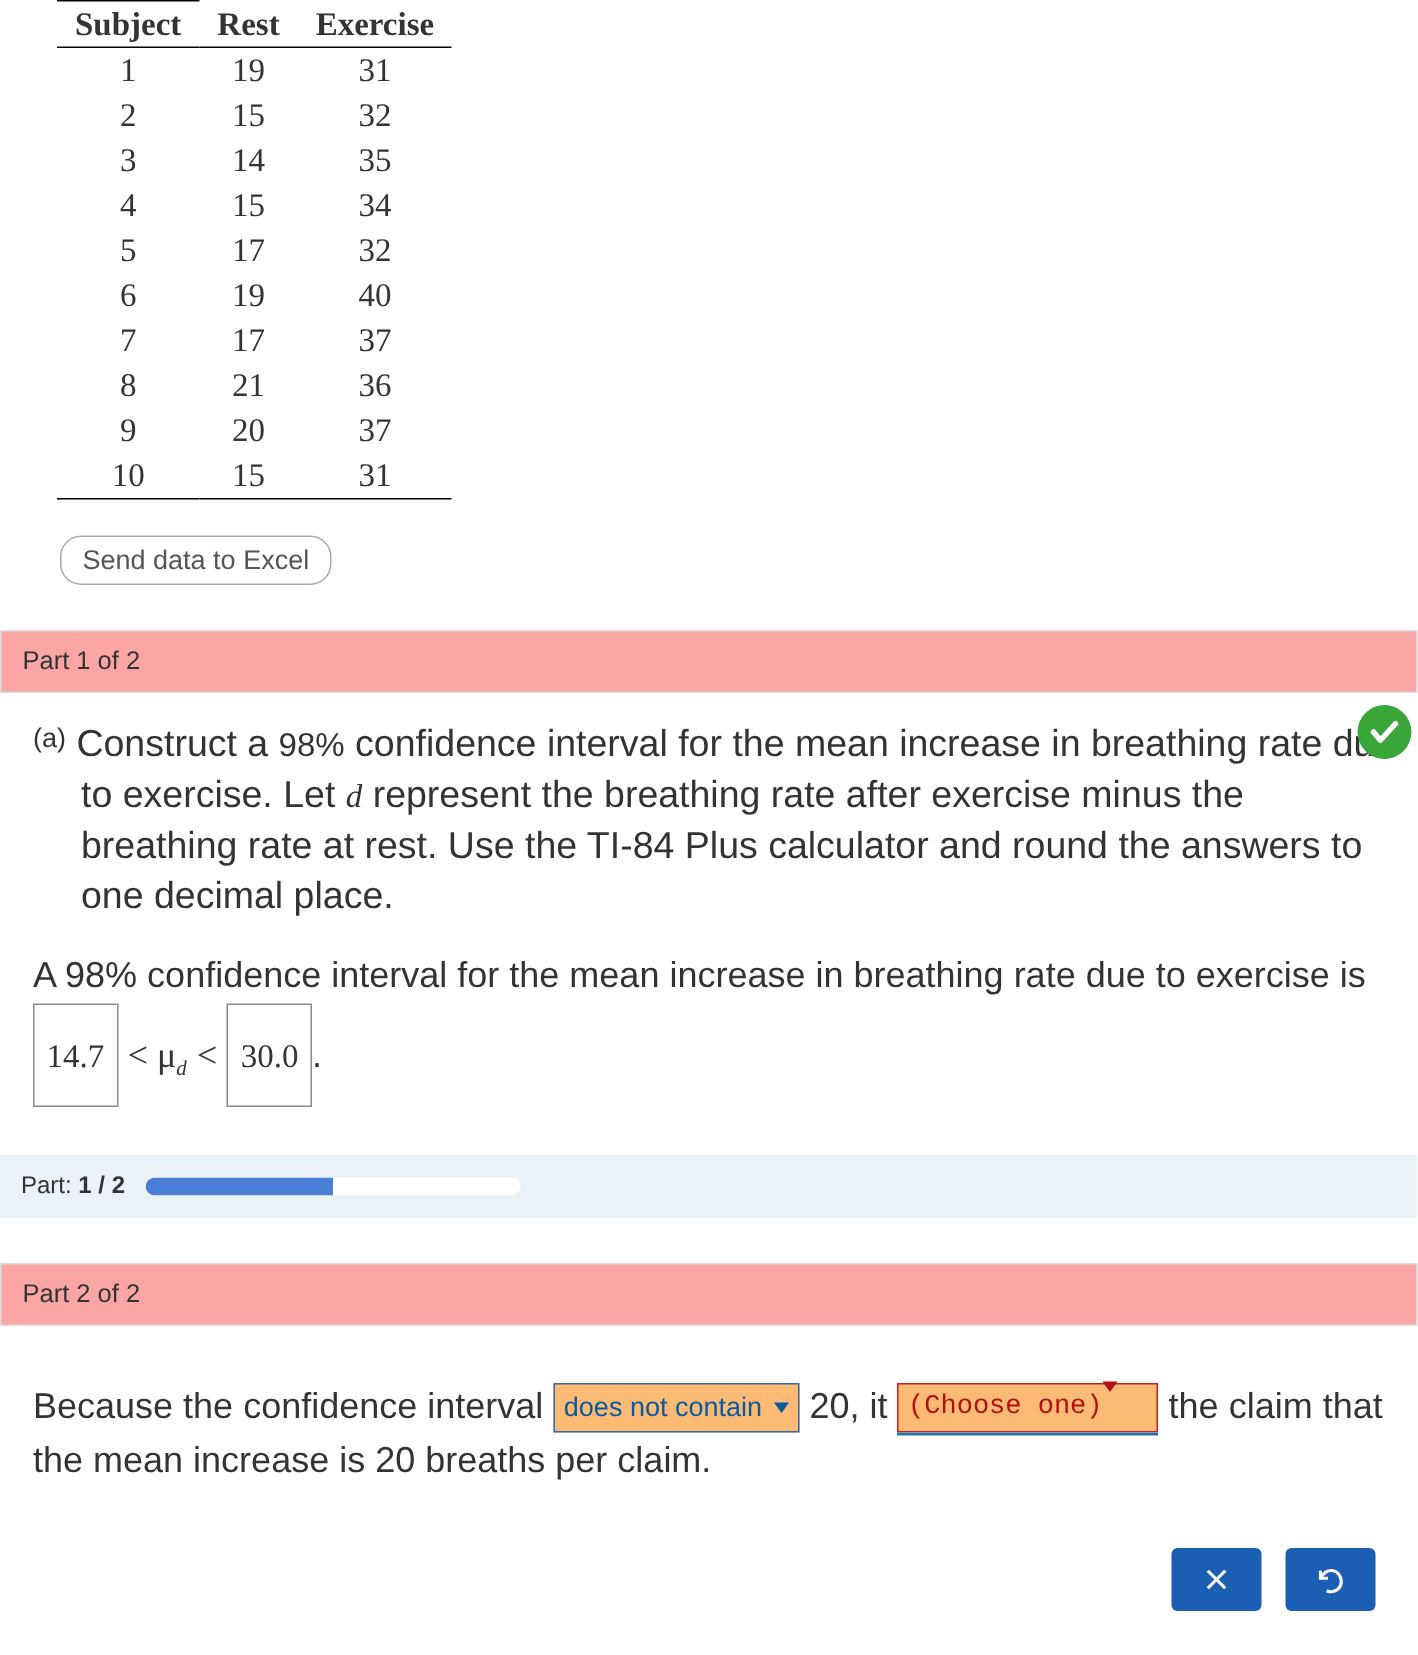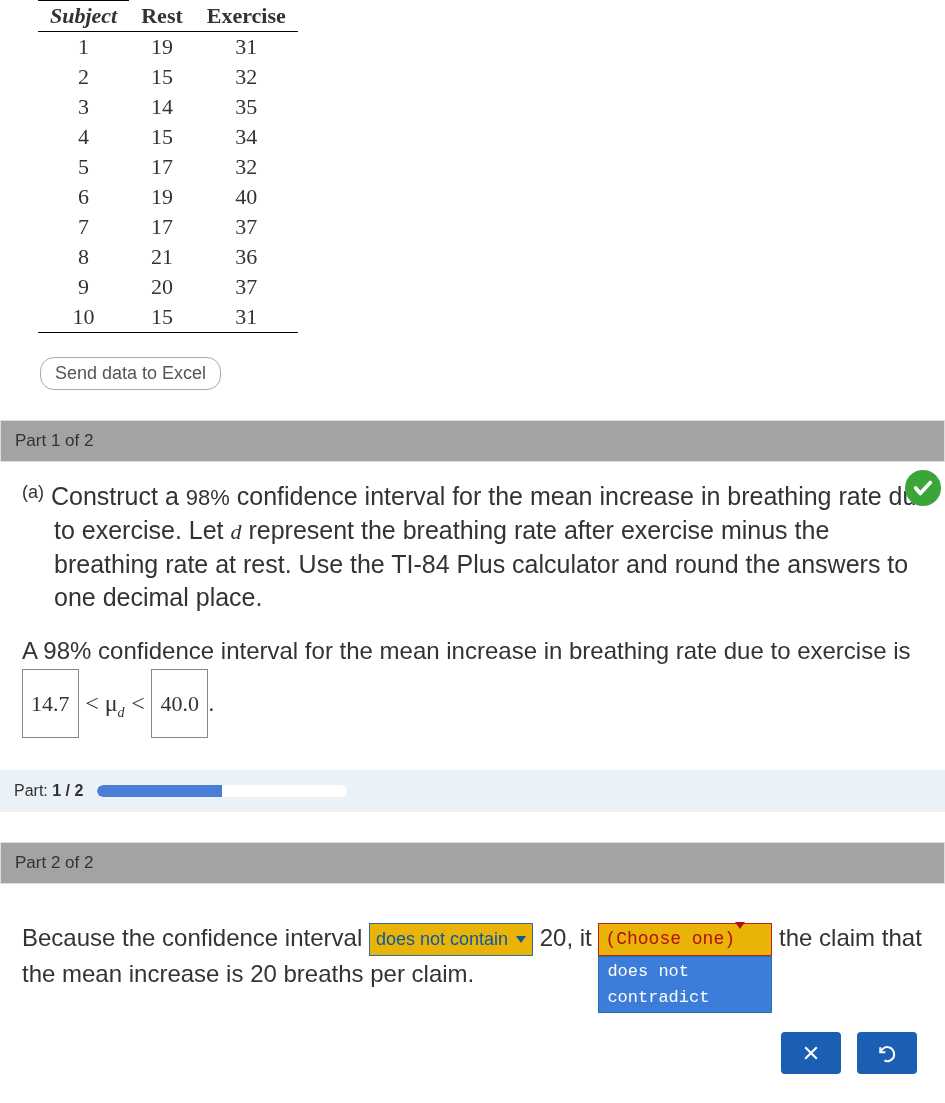--- a/index.html
+++ b/index.html
@@ -26,39 +26,38 @@
   .data-table td {
     padding: 2px 12px;
     text-align: center;
     font-family: "Times New Roman", Times, serif;
   }
   .th-row th {
     border-bottom: 1.5px solid #000;
   }
   .th-row th:first-child {
     border-top: 1.5px solid #000;
-    font-style: italic;
   }
   .last-row td {
     border-bottom: 1.5px solid #000;
   }
   .excel-btn {
     display: inline-block;
     margin: 14px 0 0 40px;
     padding: 5px 14px;
     font-size: 18px;
     color: #555;
     background: #fff;
     border: 1px solid #aaa;
     border-radius: 14px;
     cursor: pointer;
     font-family: Verdana, Arial, sans-serif;
   }
   .part-header {
-    background: #a3a3a3;
+    background: #fca5a5;
     border: 1px solid #ddd;
     padding: 10px 14px;
     font-size: 17px;
     color: #333;
     margin-top: 30px;
   }
   .part-body {
     padding: 18px 8px 32px 22px;
     position: relative;
   }
@@ -123,21 +122,21 @@
   .progress-fill {
     height: 100%;
     width: 50%;
     background: #4a7dd6;
     border-radius: 6px 0 0 6px;
   }
   .sel {
     font-size: 18px;
     color: #0a5aa0;
     border: 1px solid #2d6da8;
-    background: #eab308;
+    background: #fdba74;
     padding: 2px 6px;
     display: inline-flex;
     align-items: center;
     gap: 8px;
     vertical-align: middle;
     position: relative;
   }
   .sel.red {
     border-color: #c02020;
     color: #b01010;
@@ -270,21 +269,21 @@
   </div>
   <div class="q-text" style="padding-left:32px; text-indent:-32px;">
     <span class="q-label">(a)</span>
     <span>Construct a </span><span class="numpc">98%</span><span> confidence interval for the mean increase in breathing rate due to exercise. Let </span><span class="it">d</span><span> represent the breathing rate after exercise minus the breathing rate at rest. Use the TI-84 Plus calculator and round the answers to one decimal place.</span>
   </div>
   <div class="answer-line" style="padding-left:0;">
     <span>A </span><span class="numpc">98%</span><span> confidence interval for the mean increase in breathing rate due to exercise is </span>
     <span class="box-val">14.7</span>
     <span class="mu lt"> <span>&lt; μ</span><sub>d</sub></span>
     <span class="lt"> &lt;</span>
-    <span class="box-val">40.0</span><span>.</span>
+    <span class="box-val">30.0</span><span>.</span>
   </div>
 </div>
 
 <div class="progress-row">
   <span class="pr-label">
     <span>Part: </span><b>1 / 2</b>
   </span>
   <div class="progress-bar">
     <div class="progress-fill"></div>
   </div>
@@ -297,21 +296,20 @@
   <div class="answer-line" style="padding-left:0;">
     <span>Because the confidence interval </span>
     <span class="sel">
       <span>does not contain</span>
       <span class="tri"></span>
     </span><span> </span><span class="numpc">20</span><span>, it </span>
     <span class="sel red ib" style="min-width:160px;font-family:Liberation Mono, monospace;">
       <span>(Choose one)</span>
       <span class="tri"></span>
       <div class="drop">
-        <div class="drop-item hl">does not contradict</div>
       </div>
     </span>
     <span> the claim that the mean increase is </span><span class="numpc">20</span><span> breaths per claim.</span>
   </div>
 
   <div class="action-row">
     <div class="act-btn">
       <svg viewBox="0 0 24 24" stroke="#fff" stroke-width="2.5" fill="none">
             <line x1="5" y1="5" x2="19" y2="19"></line>
             <line x1="19" y1="5" x2="5" y2="19"></line>

